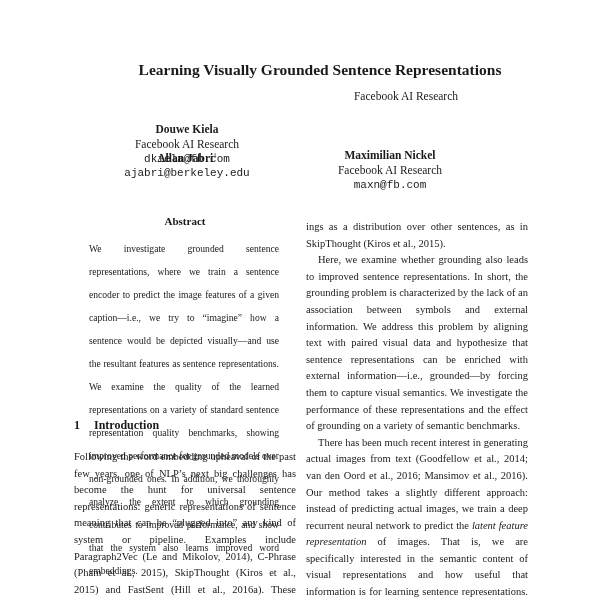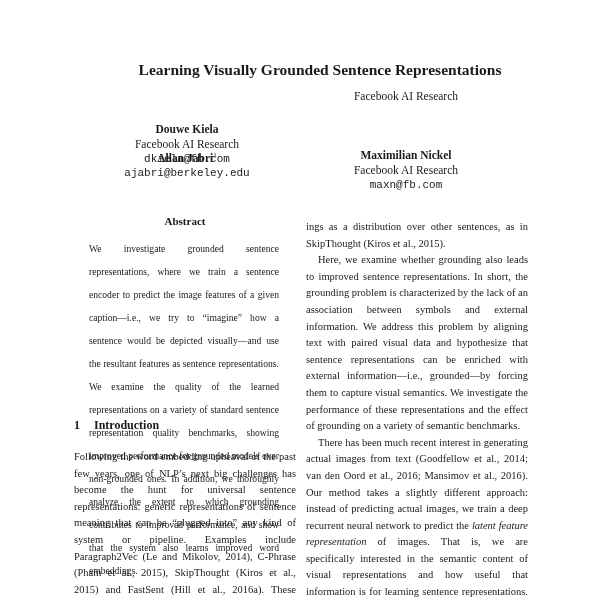--- a/index.html
+++ b/index.html
@@ -7,21 +7,21 @@
          font-family: "Liberation Serif", "DejaVu Serif", serif; color: #1a1a1a; }
   .title { position: absolute; top: 61px; left: 0; width: 600px; text-align: center;
            font-weight: bold; font-size: 15.5px; padding-left: 20px; }
   .author { position: absolute; width: 220px; text-align: center; font-size: 11.5px; line-height: 15px; }
   .author .name { font-weight: bold; }
   .author .email { font-family: "Liberation Mono", "DejaVu Sans Mono", monospace; font-size: 11px; }
   .author sup { font-size: 7px; font-weight: normal; }
   .a1 { left: 77px; top: 89px; margin-top: 33px; }
   .a2 { left: 296px; top: 89px; }
   .a3 { left: 77px; top: 148px; text-align: center; }
-  .a4 { left: 296px; top: 148px; }
+  .a4 { left: 280px; top: 148px; }
   .abstract-title { position: absolute; top: 215px; left: 75px; width: 220px; text-align: center;
                     font-weight: bold; font-size: 11px; }
   .abstract { position: absolute; top: 237px; left: 89px; width: 190px; font-size: 9.6px;
               line-height: 23px; text-align: justify; hyphens: manual; }
   .section { position: absolute; top: 418px; left: 74px; font-weight: bold; font-size: 12px; }
   .section .num { display: inline-block; width: 20px; }
   .col { position: absolute; font-size: 10.5px; line-height: 16.6px; text-align: justify; }
   .col-left { top: 449px; left: 74px; width: 222px; }
   .col-right { top: 219px; left: 306px; width: 222px; }
   .col p { margin: 0; }

